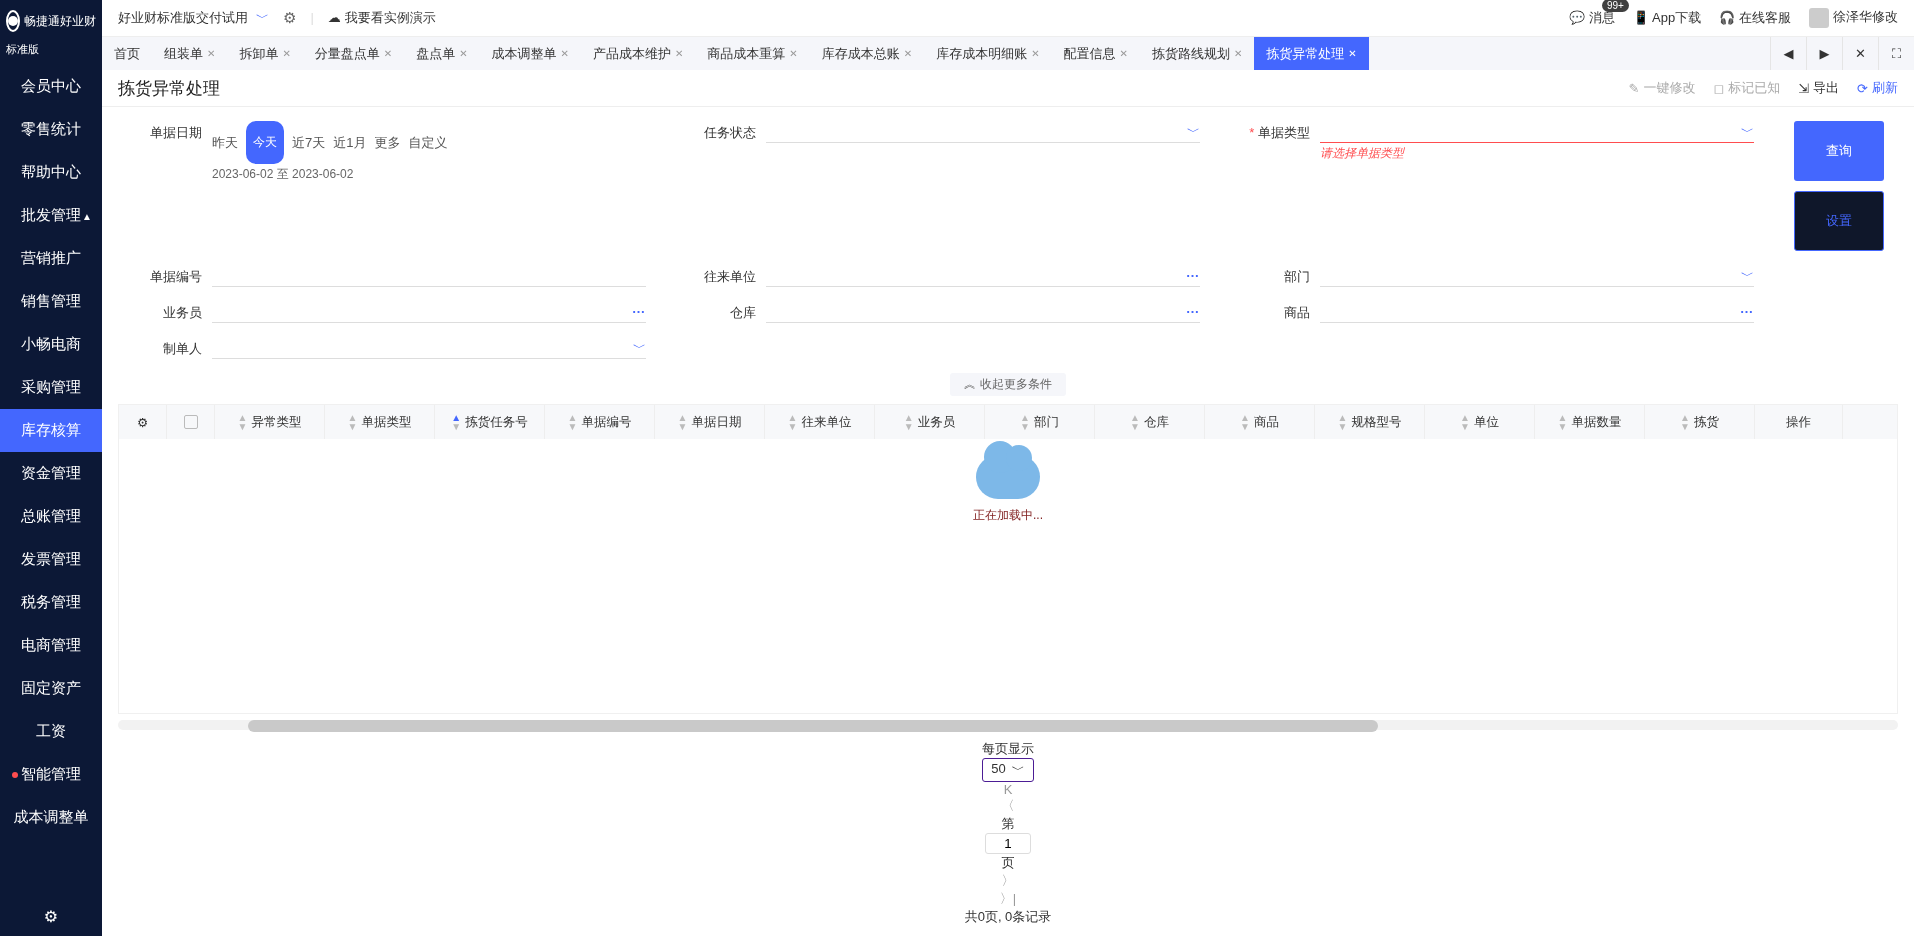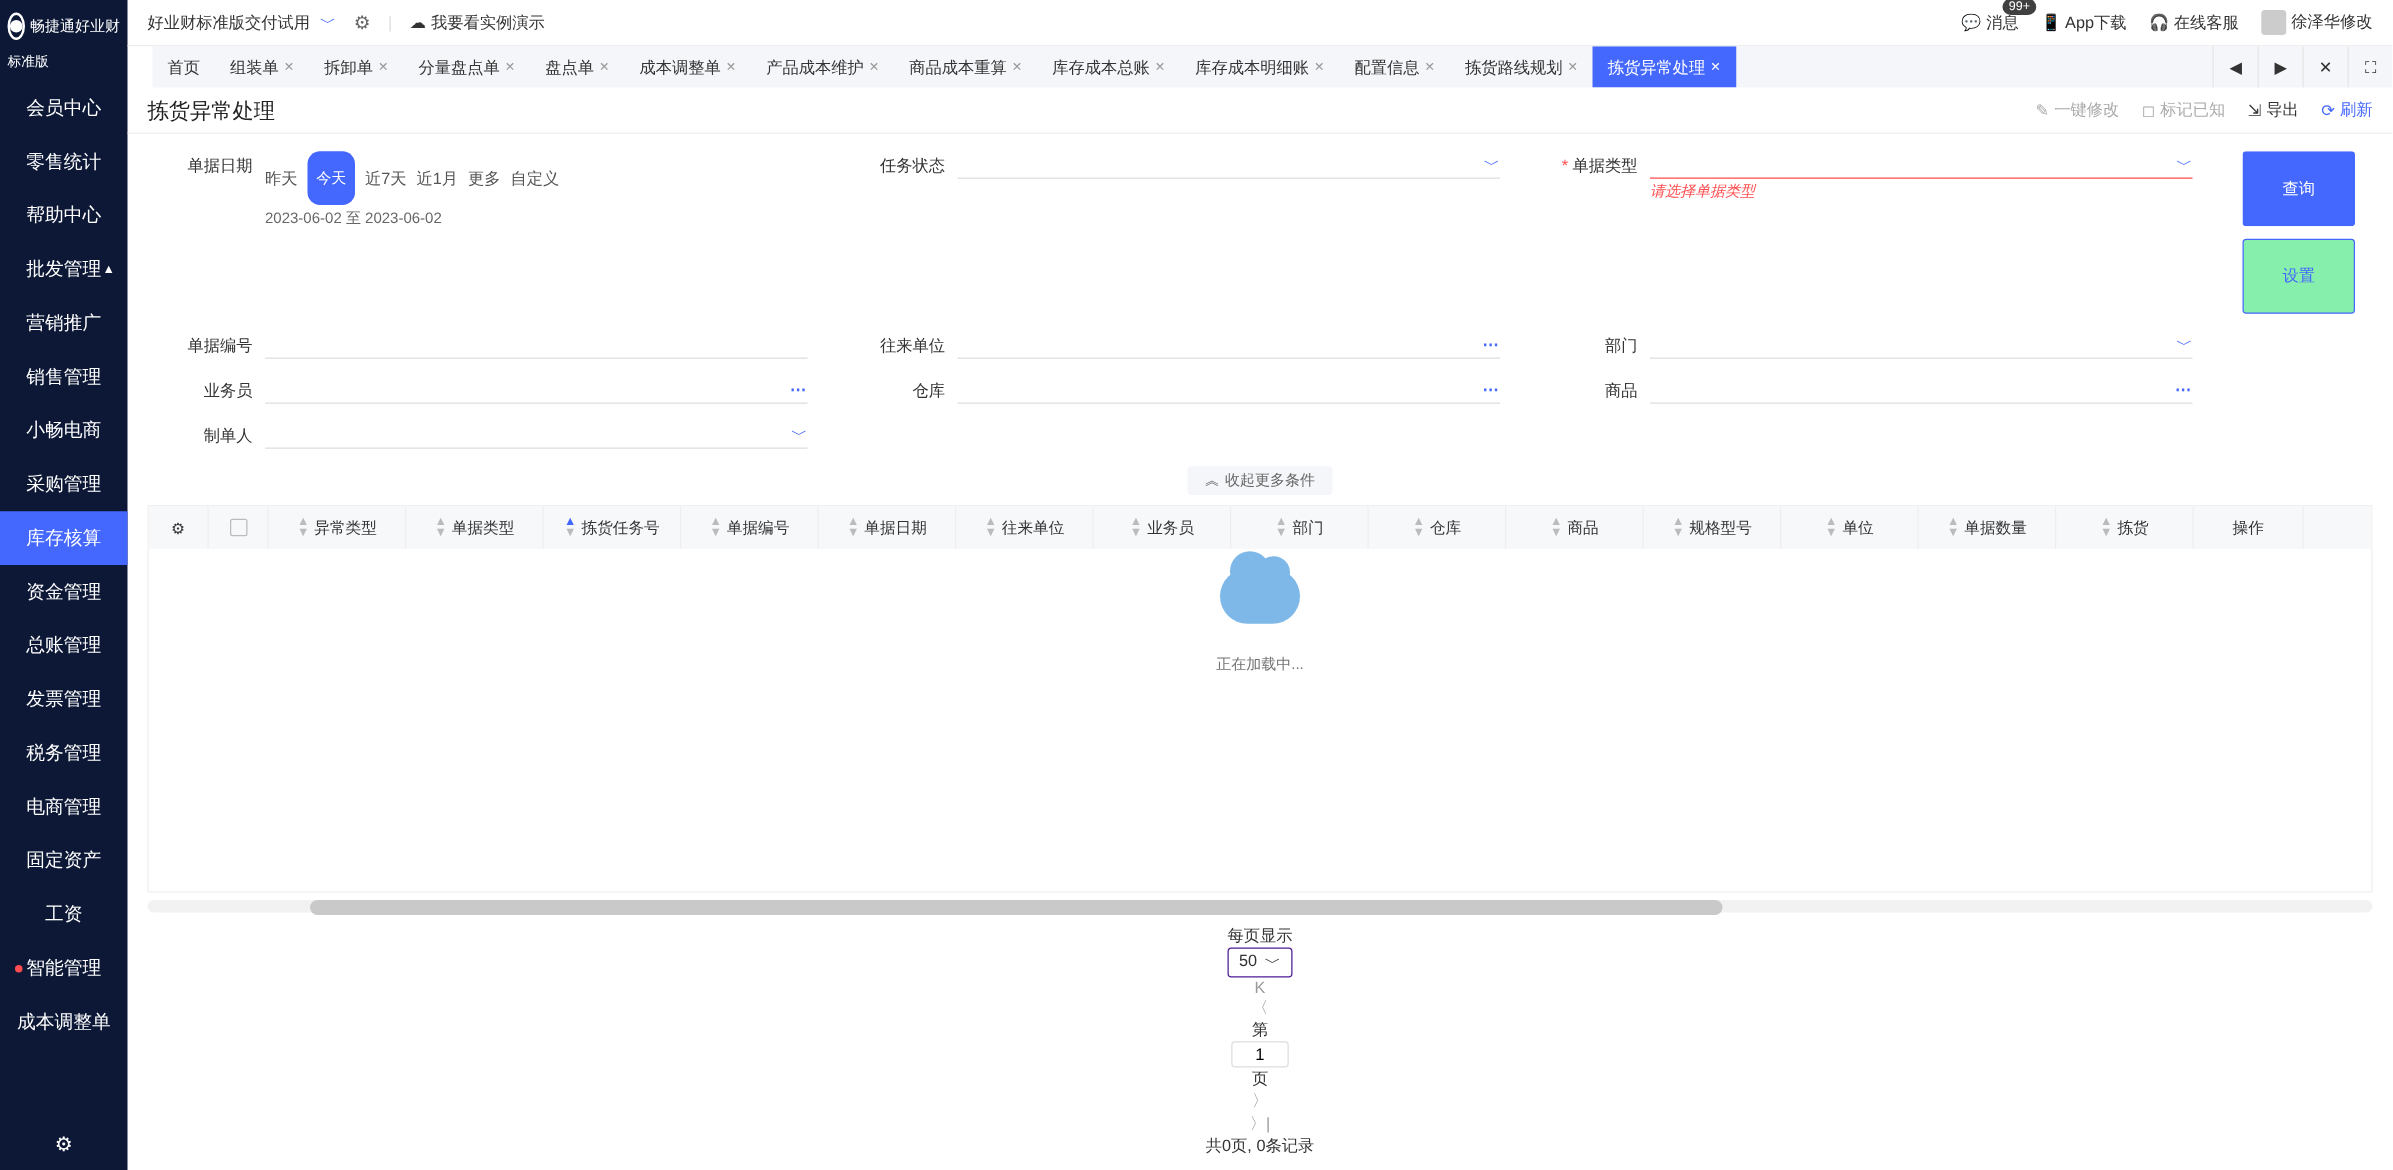--- a/index.html
+++ b/index.html
@@ -18,21 +18,21 @@
 .main { flex:1; display:flex; flex-direction:column; }
 .topbar { height:44px; display:flex; align-items:center; padding:0 16px; border-bottom:1px solid #eee;}
 .topbar-left { display:flex; align-items:center; gap:14px; flex:1; color:#333; font-size:13px;}
 .env-sel { color:#333; display:flex; align-items:center; gap:8px; cursor:pointer; }
 .env-sel .caret { color:#4467fe; }
 .topbar-icon { color:#666; cursor:pointer; font-size:15px; }
 .topbar-right { display:flex; align-items:center; gap:18px; font-size:13px; color:#333;}
 .badge-wrap { position:relative; }
 .badge { position:absolute; top:-10px; right:-14px; background:#404040; color:#fff; border-radius:10px; font-size:10px; padding:1px 5px; }
 .avatar { width:20px; height:20px; background:#ccc; border-radius:3px; display:inline-block; vertical-align:middle; margin-right:4px;}
-.tabbar { height:40px; background:#f5f6fa; display:flex; align-items:stretch; font-size:13px; color:#333; overflow:hidden;margin-left:20px;}
+.tabbar { height:40px; background:#f5f6fa; display:flex; align-items:stretch; font-size:13px; color:#333; overflow:hidden;}
 .tab { padding:0 12px; display:flex; align-items:center; gap:4px; cursor:pointer; white-space:nowrap; }
 .tab.active { background:#4467fe; color:#fff; }
 .tab .x { font-size:10px; color:#999; }
 .tab.active .x { color:#fff; }
 .tab-ctrl { width:36px; display:flex; align-items:center; justify-content:center; cursor:pointer; color:#333; border-left:1px solid #e5e5e5;}
 .tab-push { margin-left:auto; }
 .pageheader { height:44px; display:flex; align-items:center; padding:0 16px; border-bottom:1px solid #eee;}
 .pageheader h2 { font-size:17px; font-weight:500; color:#222; flex:1;}
 .pin-area { display:flex; align-items:center; gap:18px; font-size:13px;}
 .pin-item { display:flex; align-items:center; gap:4px; color:#aaa; cursor:pointer;}
@@ -48,38 +48,38 @@
 .date-opt.active { background:#4467fe; color:#fff; padding:13px 7px; border-radius:10px; font-size:12px;}
 .date-range { color:#666; font-size:12px; margin-top:2px;}
 .input-line { border-bottom:1px solid #ddd; height:22px; display:flex; align-items:center; justify-content:flex-end; color:#999; }
 .input-line.error { border-bottom-color:#ff4d4f; }
 .input-suffix { color:#4467fe; font-size:13px; cursor:pointer;}
 .input-suffix.dots { color:#4467fe; letter-spacing:1px; font-weight:bold;}
 .err-msg { color:#ff4d4f; font-size:12px; margin-top:2px;font-style:italic;}
 .side-actions { display:flex; flex-direction:column; gap:10px; align-items:stretch;}
 .btn { padding:20px 14px; border-radius:3px; font-size:13px; cursor:pointer; text-align:center; border:1px solid transparent;}
 .btn-primary { background:#4467fe; color:#fff;}
-.btn-outline { border-color:#4467fe; color:#4467fe; background:#86efac;}
+.btn-outline { border-color:#4467fe; color:#4467fe; background:#0f172a;}
 .collapse-bar { text-align:center; padding:4px 0; font-size:12px; color:#666;}
 .collapse-inner { display:inline-flex; align-items:center; gap:4px; background:#f5f6fa; padding:3px 14px; border-radius:3px; cursor:pointer;}
 .table-wrap { margin:4px 16px 0 16px; border:1px solid #f0f0f0; height:370px; position:relative;}
 .thead { display:flex; background:#f7f8fa; height:34px; align-items:stretch; font-size:12.5px; color:#333;}
 .th { display:flex; align-items:center; justify-content:center; border-right:1px solid #eee; gap:4px; padding:0 6px; white-space:nowrap;}
 .th .sort { color:#bbb; font-size:10px; line-height:9px; display:flex; flex-direction:column;}
 .th .sort .up.active { color:#4467fe; }
 .th.gear { width:48px;}
 .th.chk { width:48px;}
 .th.wide { width:110px;}
 .th.op { width:88px; flex:0 0 88px;}
 .loading { position:absolute; left:50%; top:50px; transform:translateX(-50%); text-align:center;}
 .loading .cloud { width:64px; height:44px; background:#7db8e8; border-radius:30px; position:relative; margin:0 auto;}
 .loading .cloud::before, .loading .cloud::after { content:""; position:absolute; background:#7db8e8; border-radius:50%;}
 .loading .cloud::before { width:32px; height:32px; top:-14px; left:8px;}
 .loading .cloud::after { width:26px; height:26px; top:-10px; right:8px;}
-.loading .txt { color:#737373; font-size:12px; margin-top:24px;}
+.loading .txt { color:#7f1d1d; font-size:12px; margin-top:8px;}
 .hscroll { height:12px; margin:6px 16px 0 16px; background:#f2f2f2; border-radius:6px; position:relative;}
 .hscroll .thumb { position:absolute; left:130px; top:0; height:12px; width:1130px; background:#c9c9c9; border-radius:6px;}
 .pager { display:flex; align-items:center; justify-content:flex-end; padding:10px 20px; font-size:13px; color:#333;flex-direction:column;}
 .pager .sel { border:1px solid #4c1d95; padding:2px 8px; display:flex; align-items:flex-start; gap:6px; border-radius:3px;}
 .pager .pbtn { color:#999; cursor:pointer; padding:0 4px;}
 .pager .pinput { width:46px; border:1px solid #ddd; padding:2px 6px; text-align:center; border-radius:3px;}
 .chk-box { width:14px; height:14px; border:1px solid #bbb; border-radius:2px;}
 </style>
 </head>
 <body>

